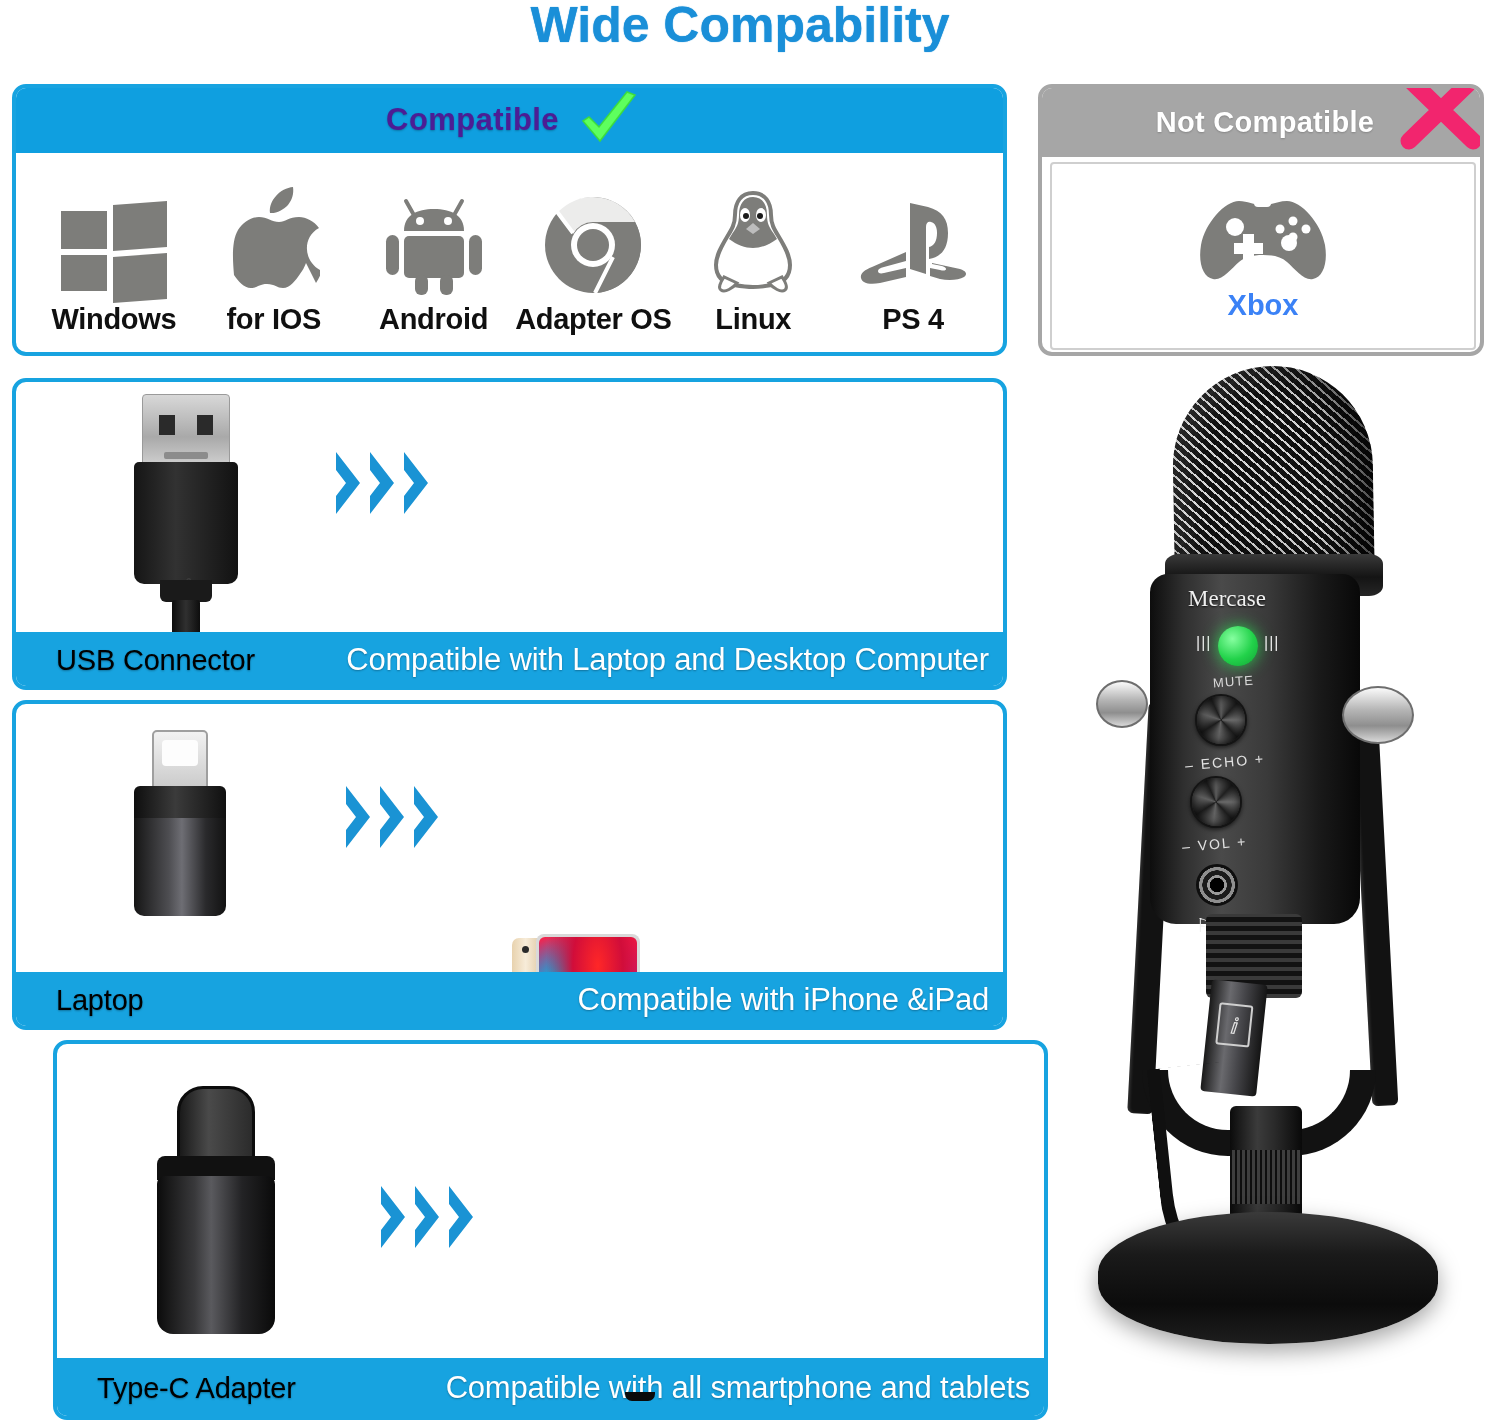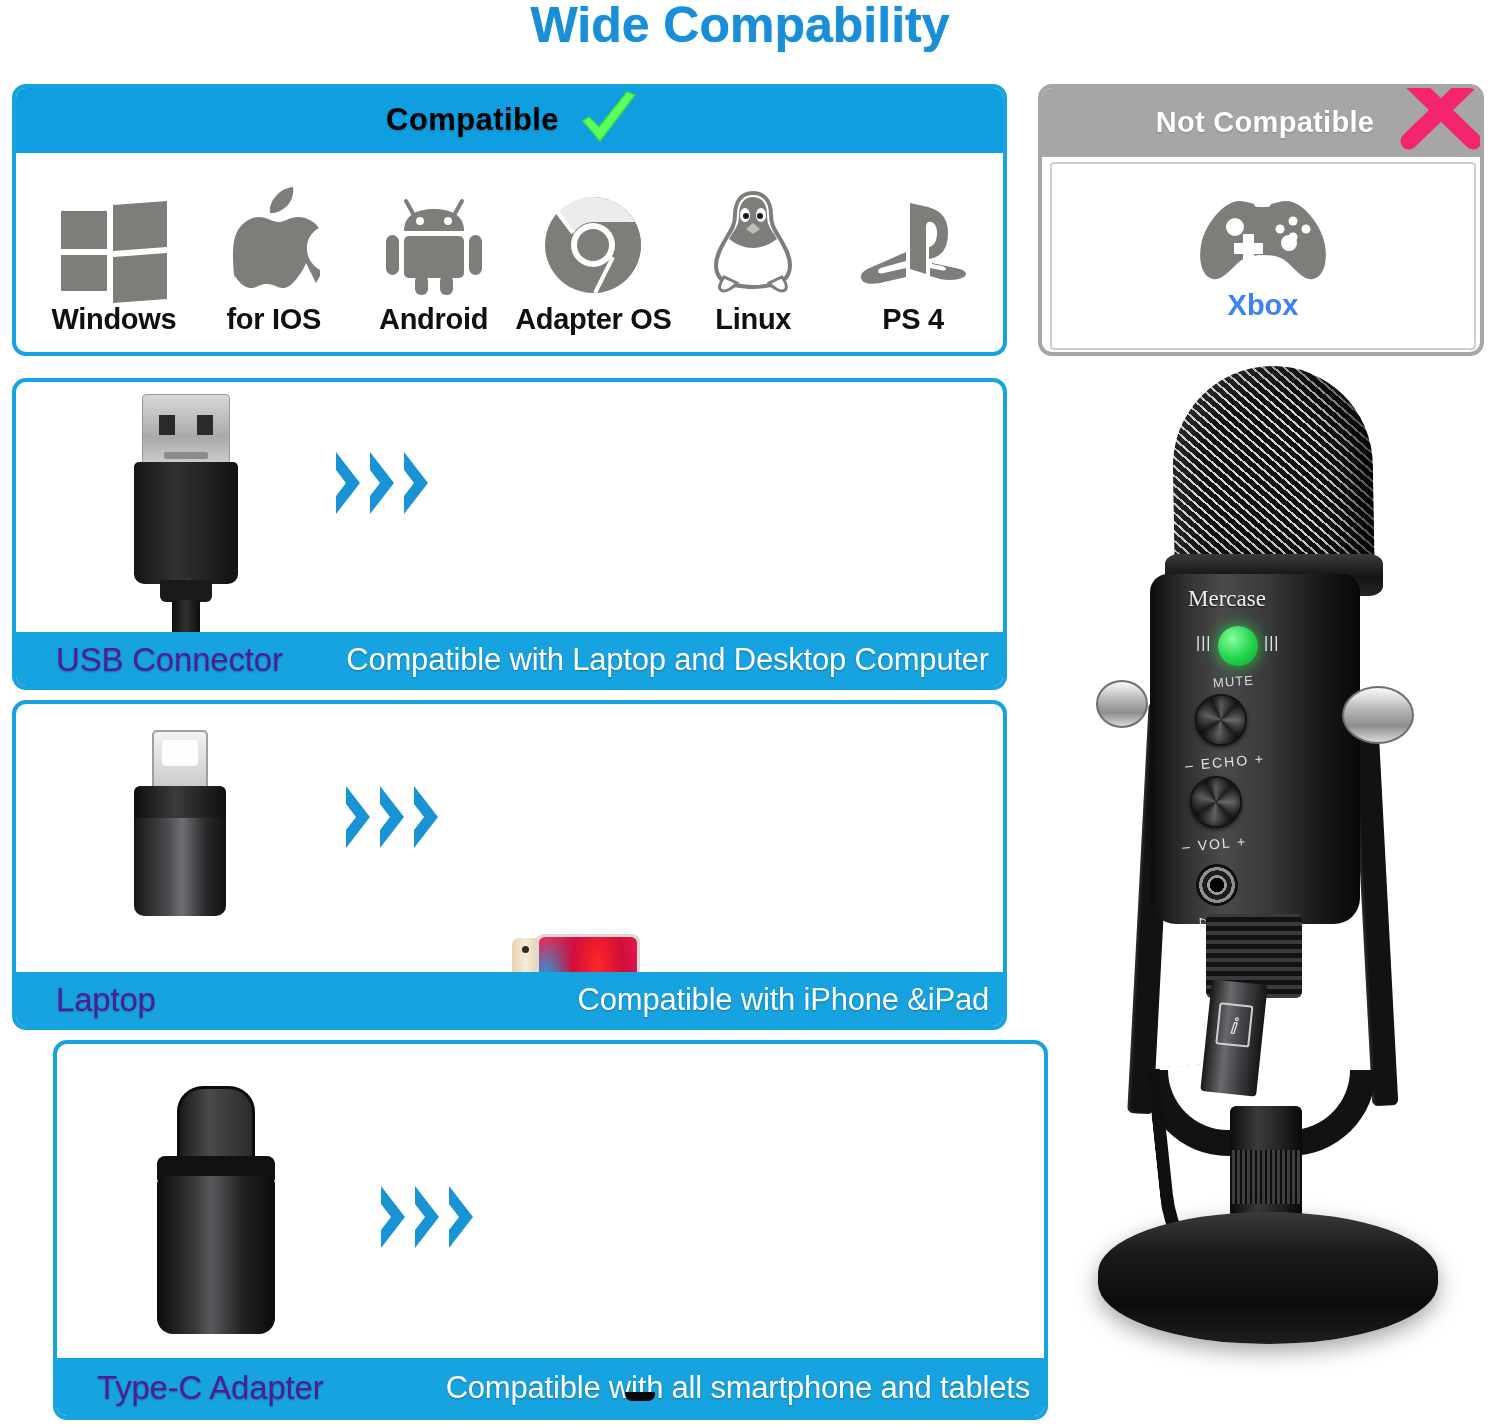--- a/index.html
+++ b/index.html
@@ -26,21 +26,21 @@
     position: absolute; left: 12px; top: 84px; width: 995px; height: 272px;
     border: 4px solid #17a3e0; border-radius: 14px;
     background: #ffffff; overflow: hidden;
   }
   .compat-header {
     position: absolute; left: -1px; top: -1px; width: 997px; height: 66px;
     background: #0f9fe0; border-radius: 11px 11px 0 0;
     display: flex; align-items: center; justify-content: center;
   }
   .compat-header .hdr-text {
-    font-size: 31px; font-weight: bold; color: #000000;
+    font-size: 31px; font-weight: bold; color: #4c1d95;
     text-shadow: 0 1px 2px rgba(0,0,0,.25);
     letter-spacing: .4px;
   }
   .check-mark { margin-left: 18px; width: 64px; height: 58px; display:block; }
 
   .os-row {
     position: absolute; left: 0; top: 72px; width: 995px; height: 190px;
     display: flex; align-items: flex-end; justify-content: space-around;
     padding: 0 18px 14px 18px;
   }
@@ -95,21 +95,21 @@
   #feat1 .feat-stage { height: 268px; }
   #feat2 .feat-stage { height: 312px; }
 
   .feat-bar {
     position: absolute; left: -2px; bottom: -2px; width: 991px; height: 56px;
     background: #17a3e0; border-radius: 0 0 11px 11px;
     display: flex; align-items: center;
   }
   #feat2 .feat-bar { height: 60px; }
   .feat-bar .bar-left {
-    font-size: 33px; font-weight: normal; color: #4c1d95;
+    font-size: 29px; font-weight: normal; color: #000000;
     text-shadow: 0 1px 2px rgba(0,0,0,.3);
     padding-left: 42px; white-space: nowrap; letter-spacing: -.2px;
   }
   .feat-bar .bar-right {
     font-size: 31px; color: #ffffff; text-shadow: 0 1px 2px rgba(0,0,0,.3);
     margin-left: auto; padding-right: 16px; white-space: nowrap; letter-spacing: -.2px;
   }
 
   
   .chevrons { position: absolute; display: flex; gap: 4px; }

